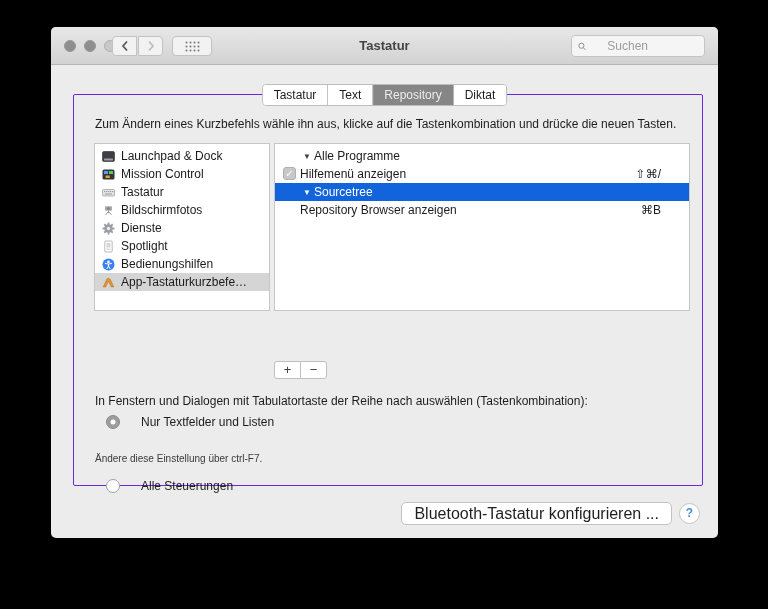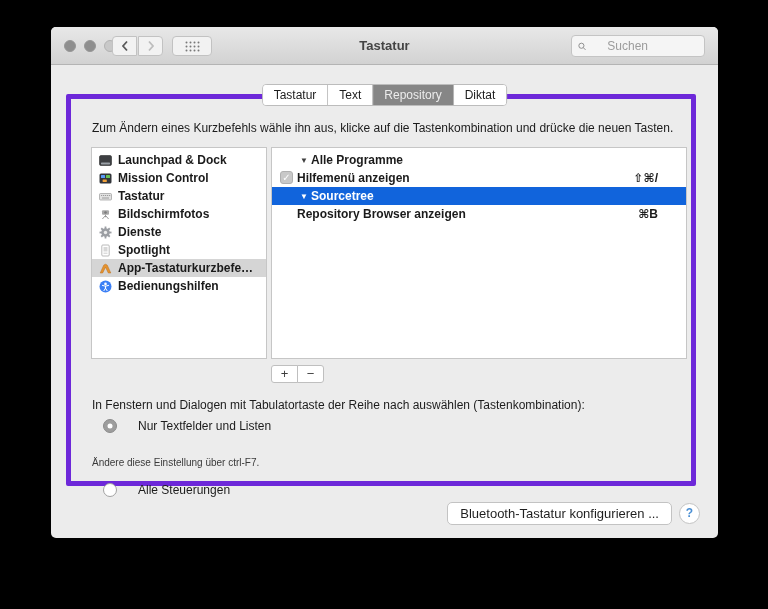--- a/index.html
+++ b/index.html
@@ -41,27 +41,27 @@
   .tabs { position:absolute; top:57px; left:50%; transform:translateX(-50%);
           display:flex; border:1px solid #bcbcbc; border-radius:4px;
           overflow:hidden; z-index:5; background:#fff; }
   .tab { height:20px; line-height:20px; padding:0 11px; font-size:12px;
          color:#1d1d1d; background:#fff; border-right:1px solid #bcbcbc;
          white-space:nowrap; }
   .tab:last-child { border-right:none; }
   .tab.sel { background:#868686; color:#ececec; }
 
   
-  .panel { position:absolute; left:15px; top:67px; width:630px; height:392px;
-           border:5px solid #6d28d9; border-radius:2px; background:#ececec; }
+  .panel { position:absolute; left:22px; top:67px; width:630px; height:392px;
+           border:1px solid #6d28d9; border-radius:2px; background:#ececec; }
   .instruction { position:absolute; left:21px; top:22px; font-size:12px;
                  color:#1c1c1c; width:590px; }
 
   .listbox { position:absolute; background:#fff; border:1px solid #c6c6c6;
-             top:48px; height:212px; overflow:hidden; padding-top:3px;font-weight:bold; }
+             top:48px; height:168px; overflow:hidden; padding-top:3px; }
   .leftlist { left:20px; width:176px; }
   .rightlist { left:200px; width:416px; padding-top:3px; }
 
   .srow { height:18px; display:flex; align-items:center; padding-left:7px;
           gap:6px; font-size:12px; color:#1a1a1a; white-space:nowrap; }
   .srow.sel { background:#d5d5d5; }
   .sicon { width:13px; height:13px; flex:none; display:flex;
            align-items:center; justify-content:center; }
 
   .slrow { height:18px; display:flex; align-items:center; font-size:12px;
@@ -88,21 +88,21 @@
            background:#fff; position:relative; flex:none; }
   .radio.on { background:#9d9d9d; border-color:#8b8b8b; }
   .radio.on::after { content:""; position:absolute; width:5px; height:5px;
                      border-radius:50%; background:#fff; left:50%; top:50%;
                      transform:translate(-50%,-50%); }
   .hint { position:absolute; left:21px; top:358px; font-size:10px; color:#3a3a3a; }
 
   
   .btbtn { position:absolute; right:46px; top:475px; height:23px;
            background:#fff; border:1px solid #c3c3c3; border-radius:5px;
-           font-size:13px; color:#1f1f1f; padding:0 12px; line-height:21px;
+           font-size:16px; color:#1f1f1f; padding:0 12px; line-height:21px;
            font-family:"Liberation Sans","DejaVu Sans",sans-serif; }
   .helpbtn { position:absolute; right:18px; top:476px; width:21px; height:21px;
              border-radius:50%; background:#fff; border:1px solid #c3c3c3;
              font-size:12px; font-weight:bold; color:#4a8fd4; text-align:center;
              line-height:19px; }
 </style>
 </head>
 <body>
 
 <div class="window">
@@ -233,37 +233,37 @@
       <div class="srow">
         <span class="sicon">
           <svg width="13" height="13" viewBox="0 0 13 13">
               <rect x="2.8" y="1" width="7.4" height="11" rx="1" fill="#fff" stroke="#a8a8a8" stroke-width="0.8"></rect>
               <rect x="4.5" y="3" width="4" height="4.5" fill="#d7d7d7"></rect>
               <line x1="4.5" y1="9.2" x2="8.5" y2="9.2" stroke="#c0c0c0" stroke-width="0.8"></line>
             </svg>
         </span>
         <span>Spotlight</span>
       </div>
-      <div class="srow sel">
-        <span class="sicon">
-          <svg width="13" height="13" viewBox="0 0 13 13">
-              <path d="M1.2 11 L4.7 3.2 Q6.5 1.2 8.3 3.2 L11.8 11 L9.3 11 L6.5 5.2 L3.7 11 Z" fill="#e5932f" stroke="#b96f1f" stroke-width="0.5"></path>
-            </svg>
-        </span>
-        <span>App-Tastaturkurzbefe…</span>
-      </div>
       <div class="srow">
         <span class="sicon">
           <svg width="13" height="13" viewBox="0 0 13 13">
               <circle cx="6.5" cy="6.5" r="6" fill="#3b7ff5"></circle>
               <circle cx="6.5" cy="3.9" r="1.3" fill="#fff"></circle>
               <path d="M3.4 5.4 L6.5 6.2 L9.6 5.4 M6.5 6.2 L6.5 8.2 M6.5 8.2 L4.9 10.7 M6.5 8.2 L8.1 10.7" stroke="#fff" stroke-width="1" fill="none" stroke-linecap="round"></path>
             </svg>
         </span>
         <span>Bedienungshilfen</span>
+      </div>
+      <div class="srow sel">
+        <span class="sicon">
+          <svg width="13" height="13" viewBox="0 0 13 13">
+              <path d="M1.2 11 L4.7 3.2 Q6.5 1.2 8.3 3.2 L11.8 11 L9.3 11 L6.5 5.2 L3.7 11 Z" fill="#e5932f" stroke="#b96f1f" stroke-width="0.5"></path>
+            </svg>
+        </span>
+        <span>App-Tastaturkurzbefe…</span>
       </div>
     </div>
 
     <div class="listbox rightlist">
       <div class="slrow group">
         <span class="tri">▼</span>
         <span class="lbl">Alle Programme</span>
       </div>
       <div class="slrow item">
         <span class="chk">✓</span>

